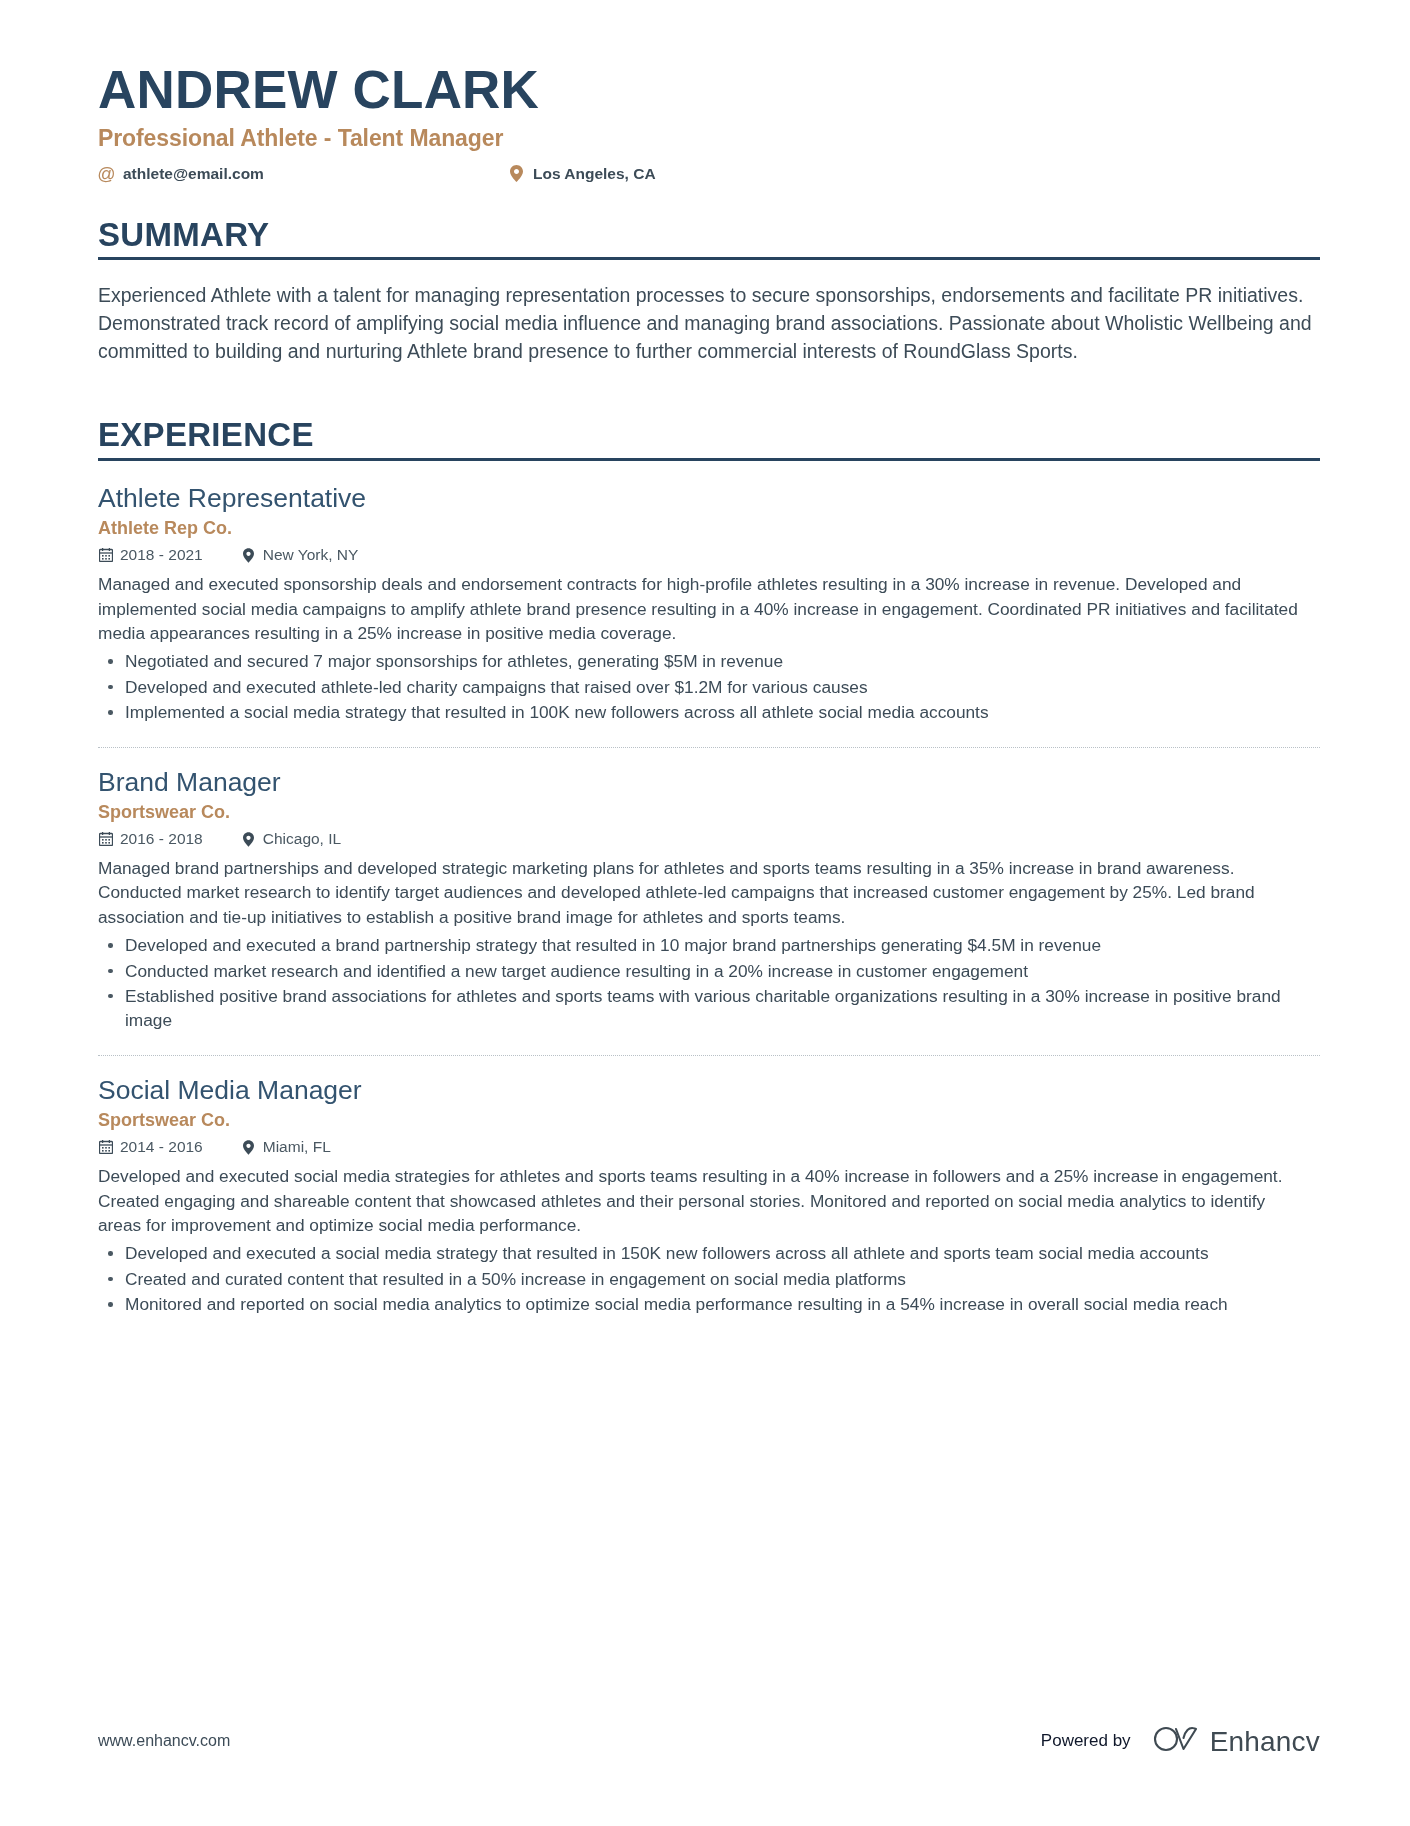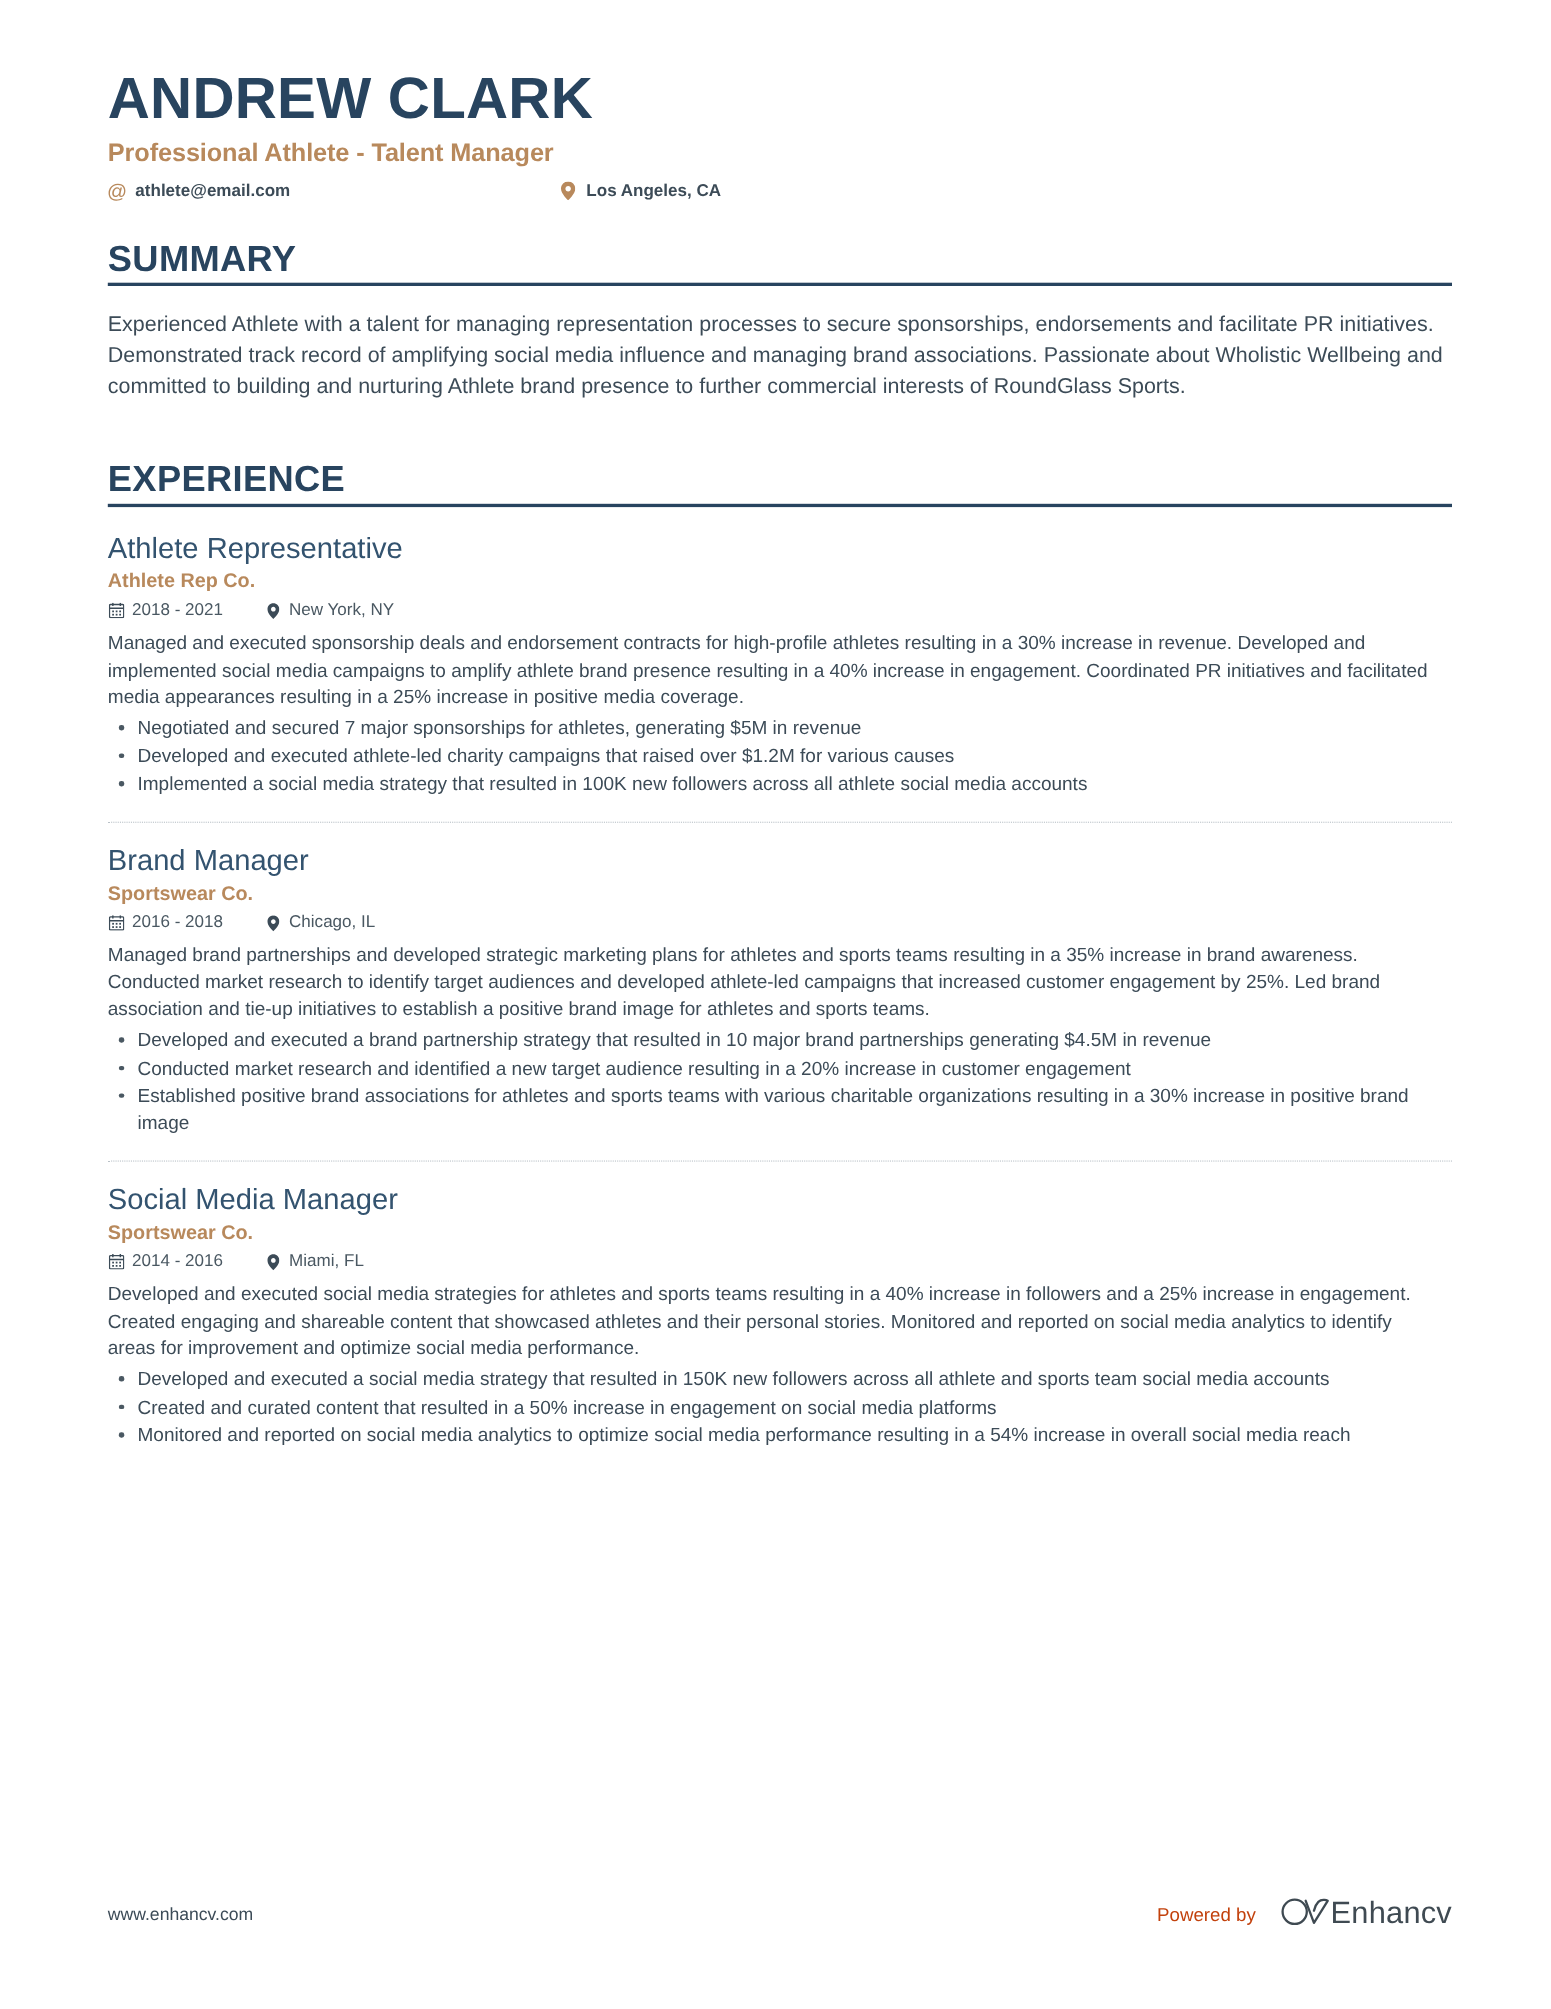--- a/index.html
+++ b/index.html
@@ -194,25 +194,26 @@
     font-size: 16px;
     color: #3c4b57;
   }
   .footer-right {
     display: flex;
     align-items: center;
     gap: 22px;
   }
   .powered-by {
     font-size: 17px;
-    color: #c2410c;
+    color: #0f172a;
   }
   .brand {
     display: flex;
-    align-items: flex-start;
+    align-items: flex-end;
+    gap: 11px;
   }
   .brand-name {
     font-size: 28px;
     color: #3f4a52;
     letter-spacing: 0.2px;
   }
 </style>
 </head>
 <body>
 

